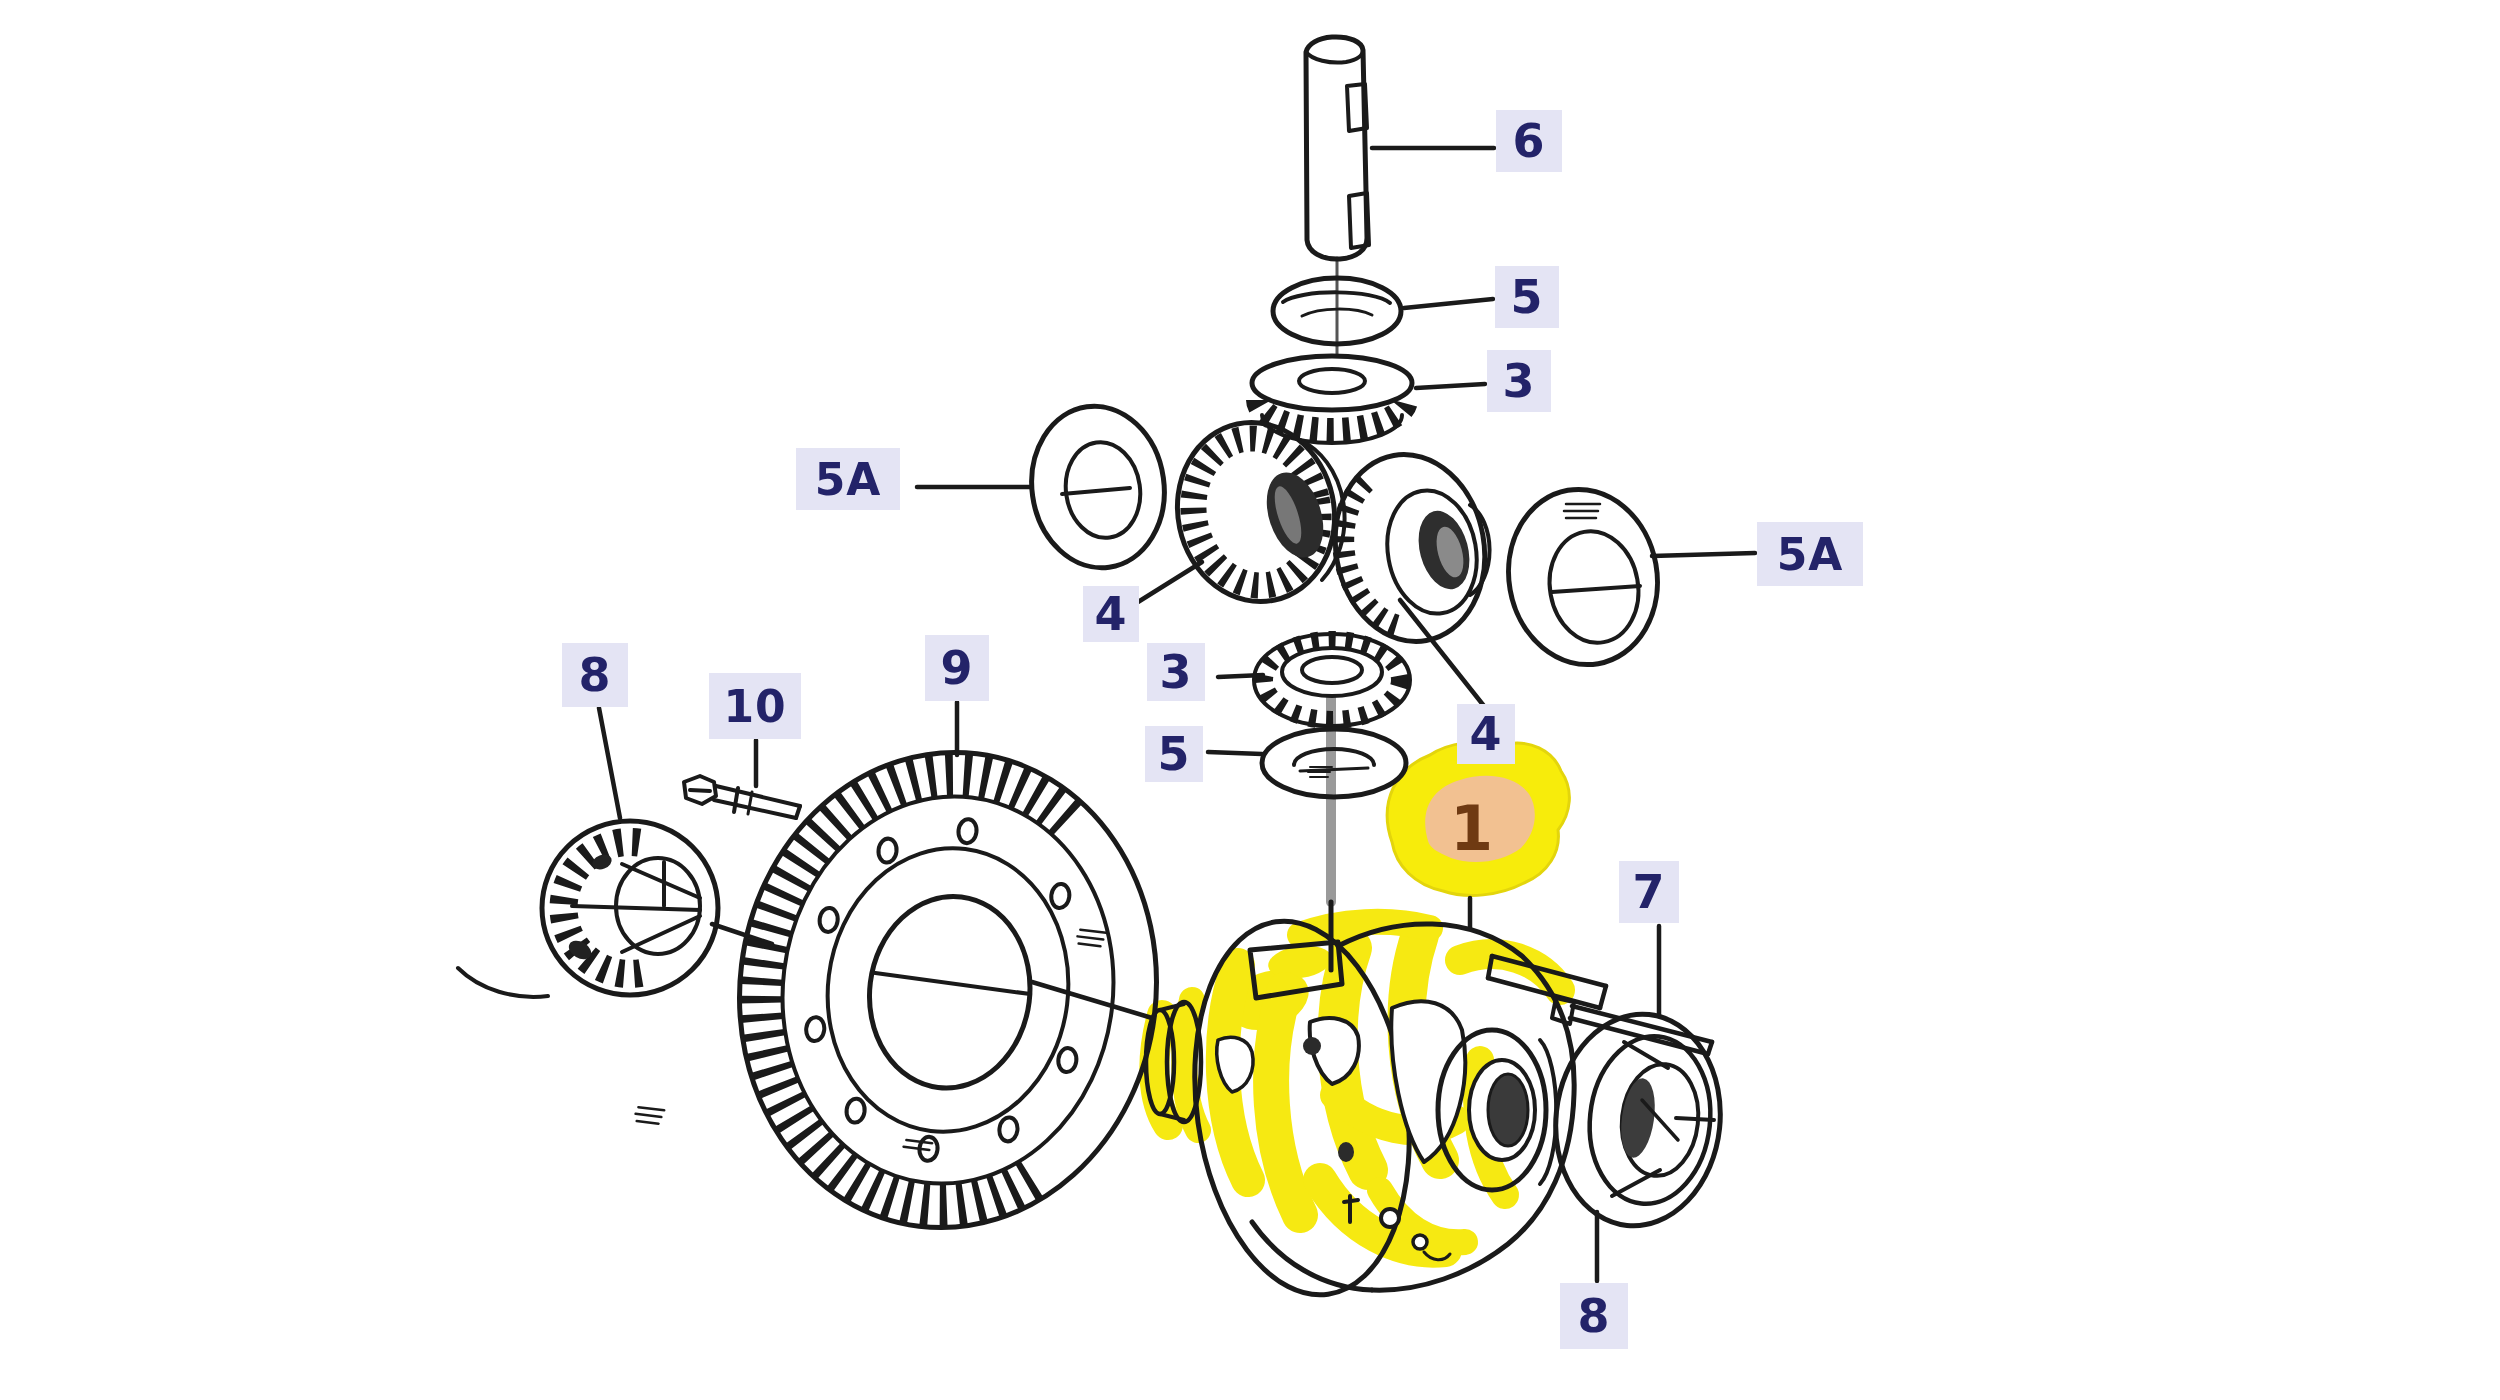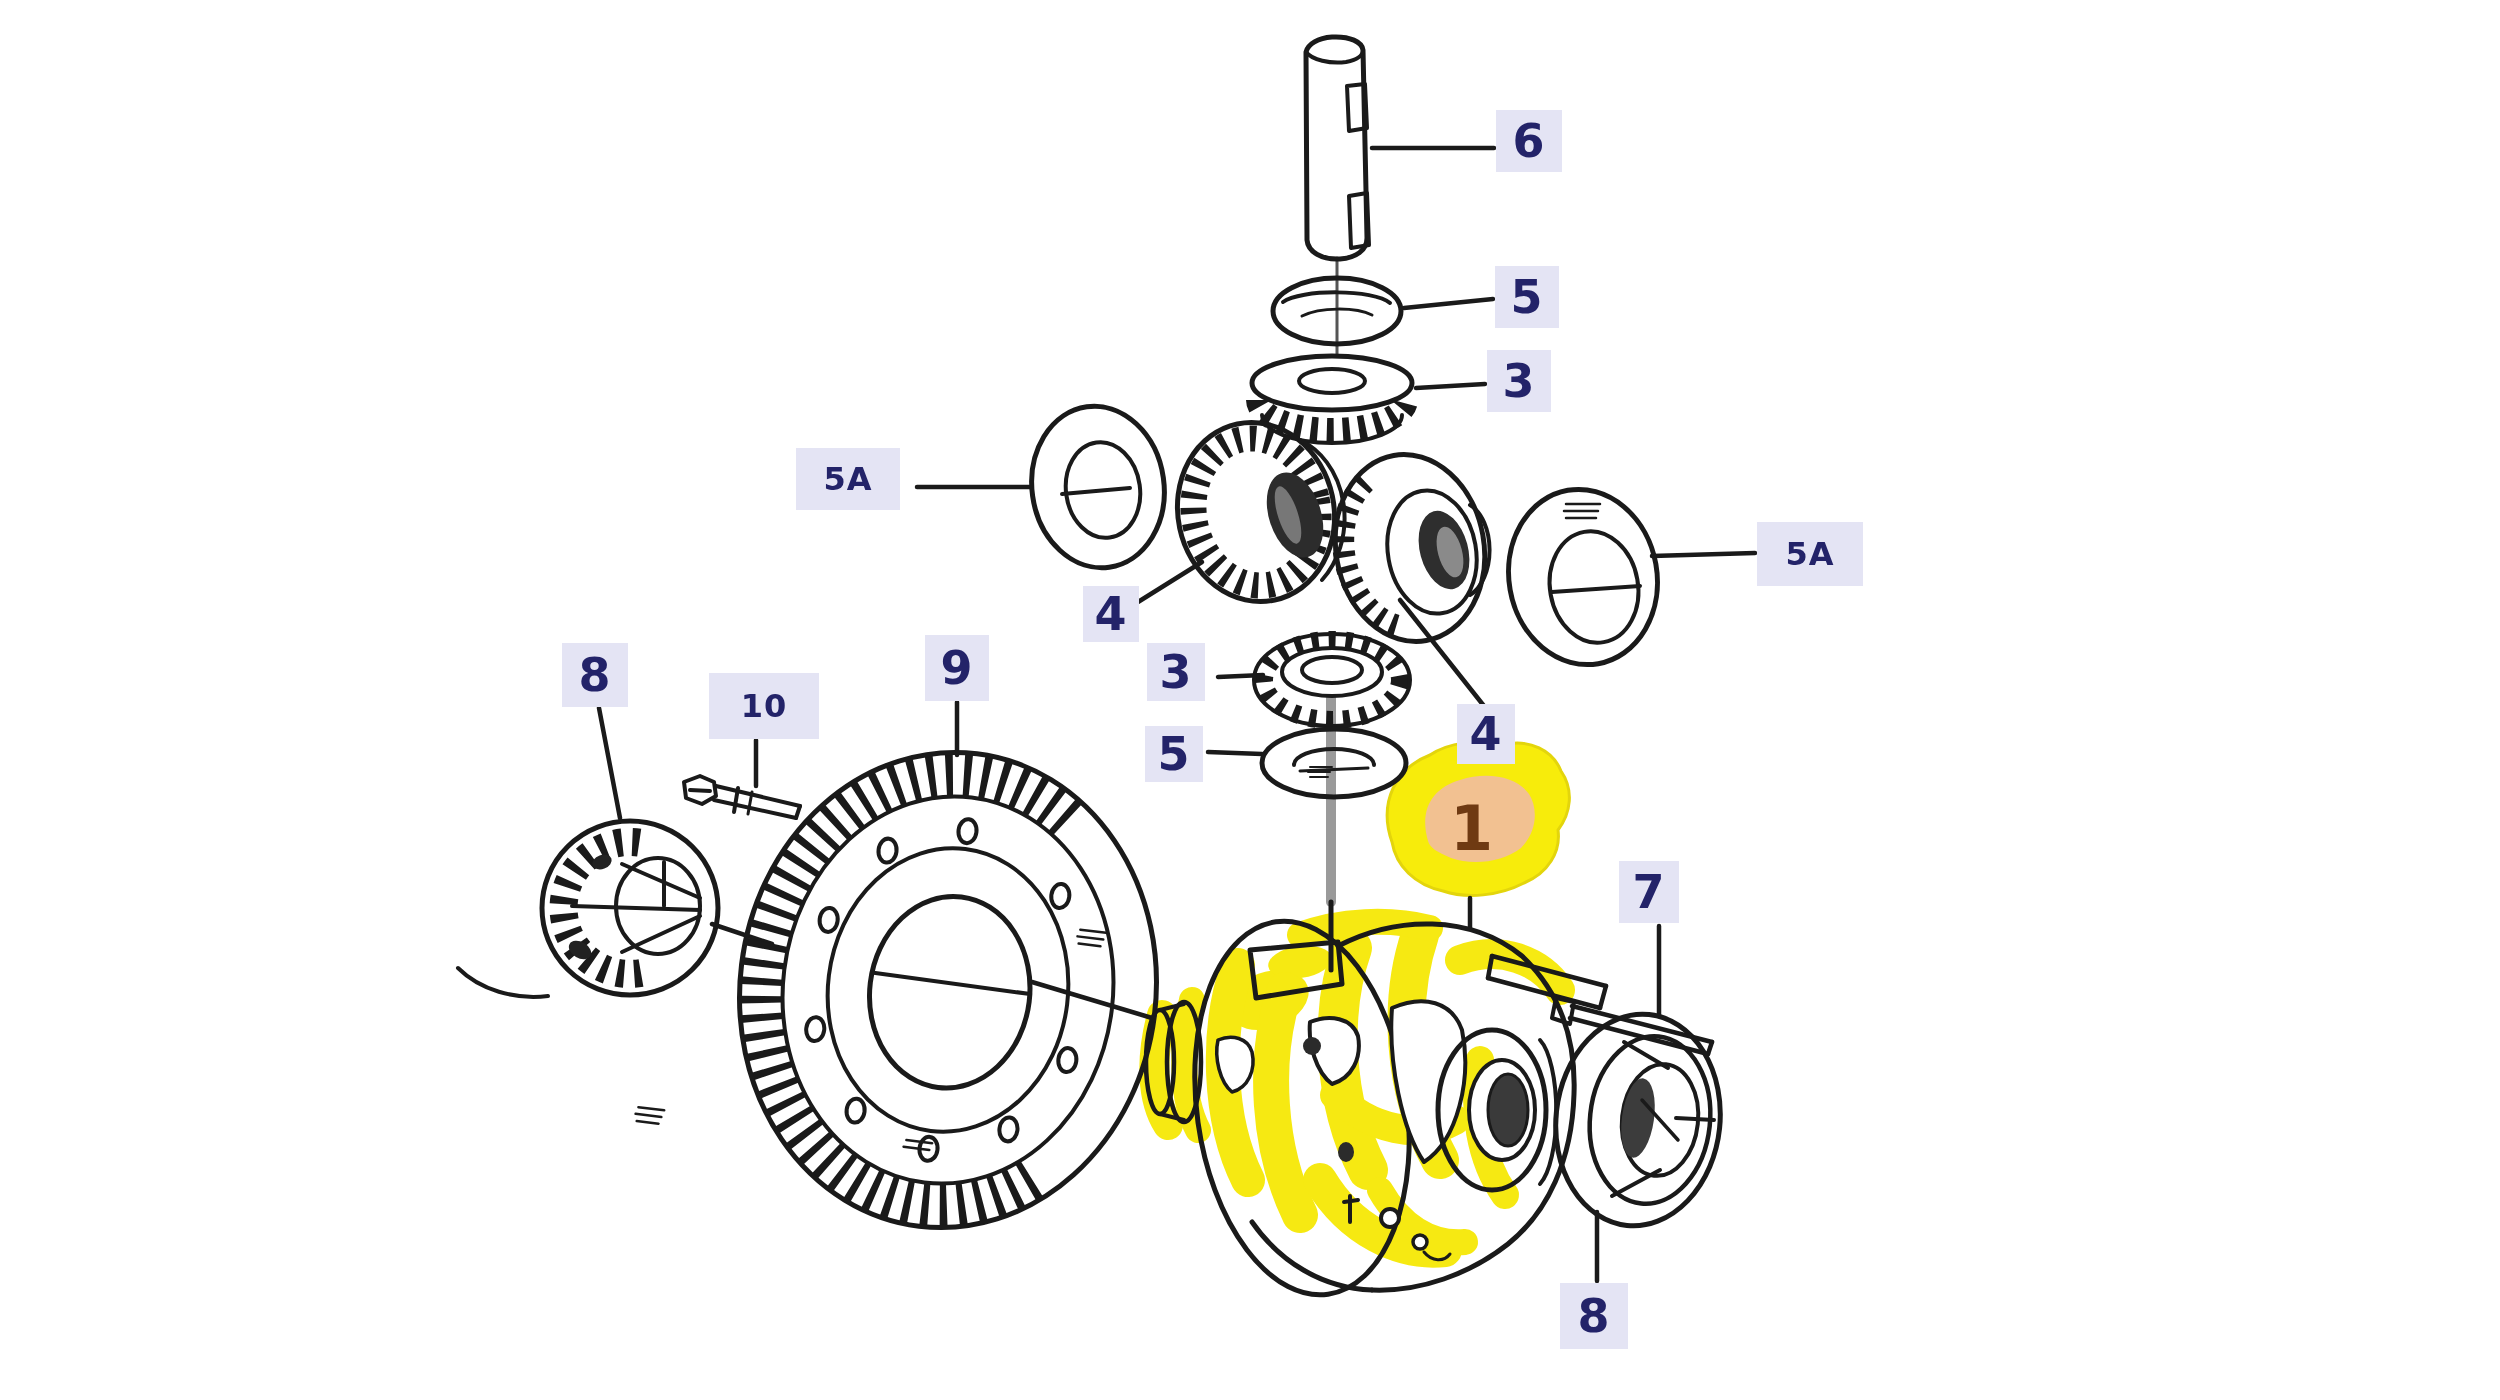--- a/index.html
+++ b/index.html
@@ -2,21 +2,21 @@
 <html><head>
 <meta charset="utf-8">
 <style>
   html,body{margin:0;padding:0;background:#ffffff;}
   #stage{position:relative;width:2500px;height:1400px;background:#ffffff;overflow:hidden;
          font-family:"DejaVu Sans",sans-serif;}
   #art{position:absolute;left:0;top:0;width:100%;height:100%;}
   .callout{position:absolute;display:flex;align-items:center;justify-content:center;
            background:#e4e4f4;color:#232369;font:700 46px "DejaVu Sans",sans-serif;
            letter-spacing:1px;cursor:pointer;user-select:none;}
-  .callout.wide{font-size:32px;}
+  .callout.wide{font-size:44px;}
   .callout.hl{background:transparent;color:#6f3a12;font-size:62px;}
 </style>
 </head>
 <body>
 
 <div id="stage">
 
 <svg id="art" viewBox="0 0 2500 1400" fill="none" stroke-linecap="round" stroke-linejoin="round">
 
   <g stroke="#f6e90b" opacity="0.97">
@@ -238,17 +238,17 @@
   <div class="callout" style="left:1487px;top:350px;width:64px;height:62px;">3</div>
   <div class="callout wide" style="left:796px;top:448px;width:104px;height:62px;">5A</div>
   <div class="callout wide" style="left:1757px;top:522px;width:106px;height:64px;">5A</div>
   <div class="callout" style="left:1083px;top:586px;width:56px;height:56px;">4</div>
   <div class="callout" style="left:1147px;top:643px;width:58px;height:58px;">3</div>
   <div class="callout" style="left:1145px;top:726px;width:58px;height:56px;">5</div>
   <div class="callout" style="left:1457px;top:704px;width:58px;height:60px;">4</div>
   <div class="callout hl" style="left:1442px;top:794px;width:60px;height:68px;">1</div>
   <div class="callout" style="left:1619px;top:861px;width:60px;height:62px;">7</div>
   <div class="callout" style="left:562px;top:643px;width:66px;height:64px;">8</div>
-  <div class="callout wide" style="left:709px;top:673px;width:110px;height:66px;">10</div>
+  <div class="callout wide" style="left:709px;top:673px;width:92px;height:66px;">10</div>
   <div class="callout" style="left:925px;top:635px;width:64px;height:66px;">9</div>
   <div class="callout" style="left:1560px;top:1283px;width:68px;height:66px;">8</div>
 
 </div>
 
 </body></html>

